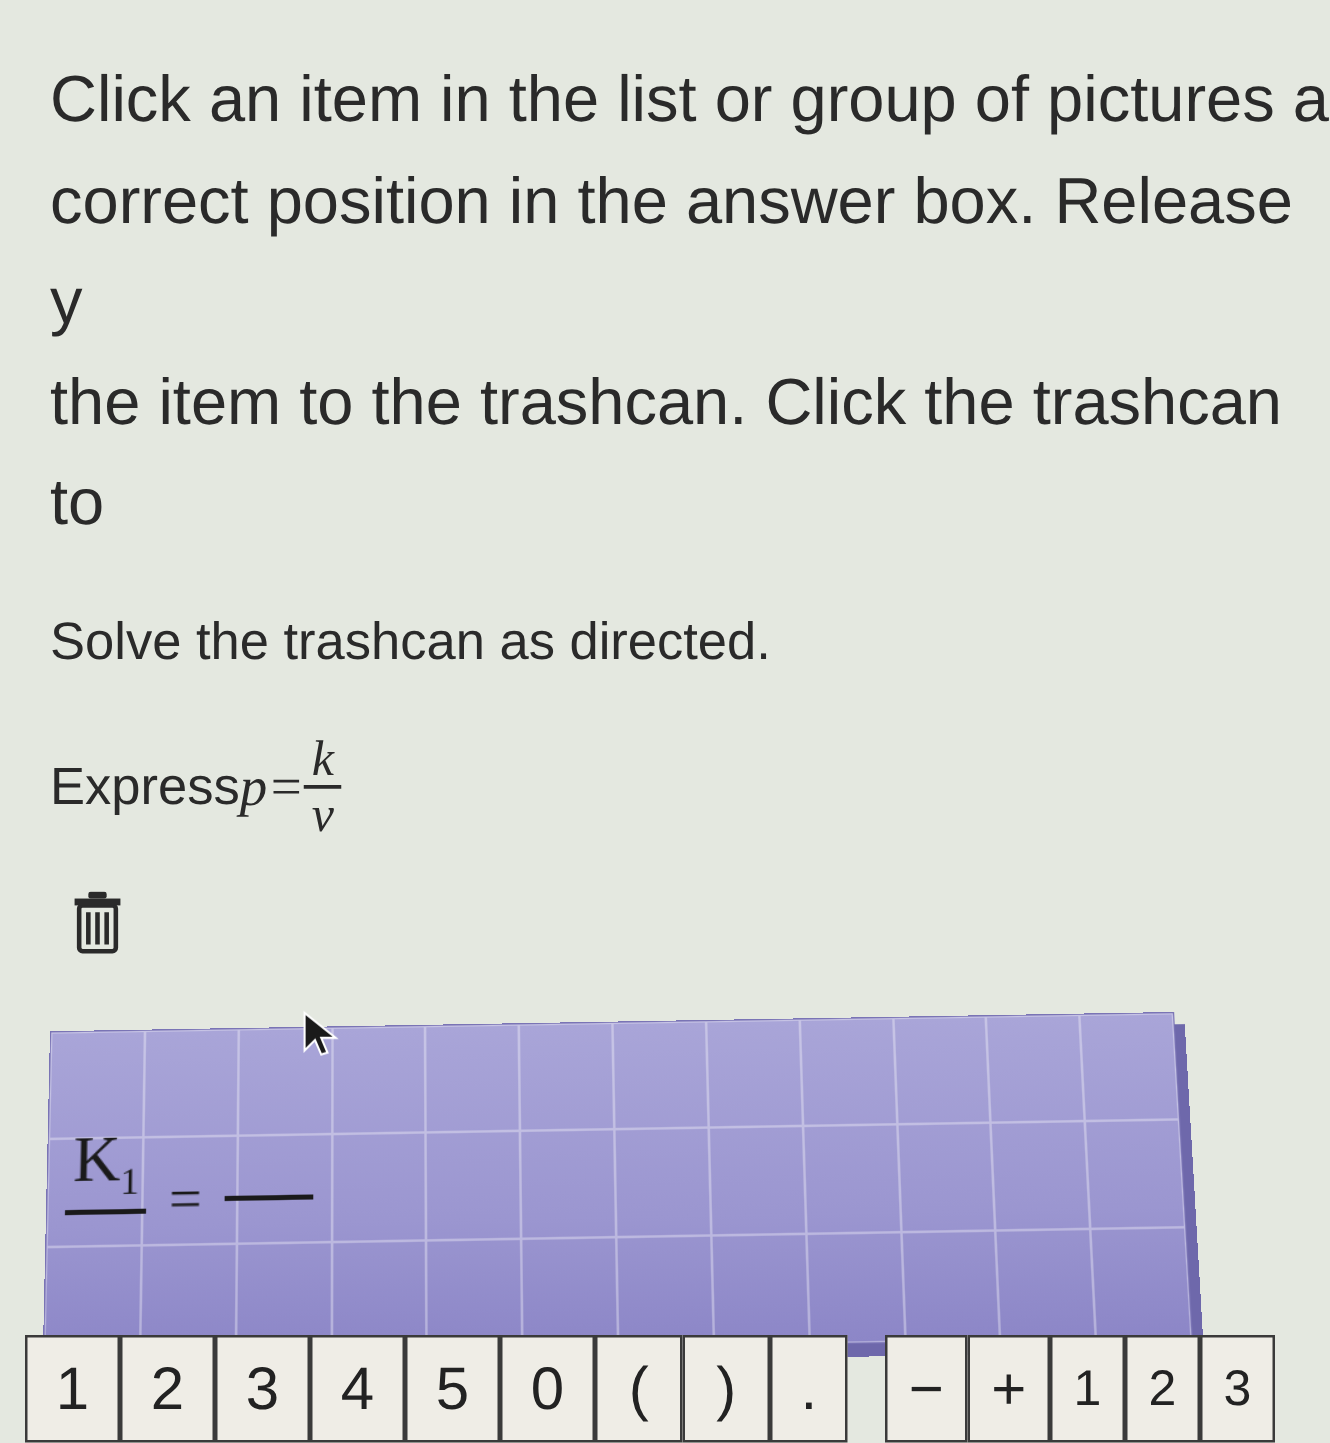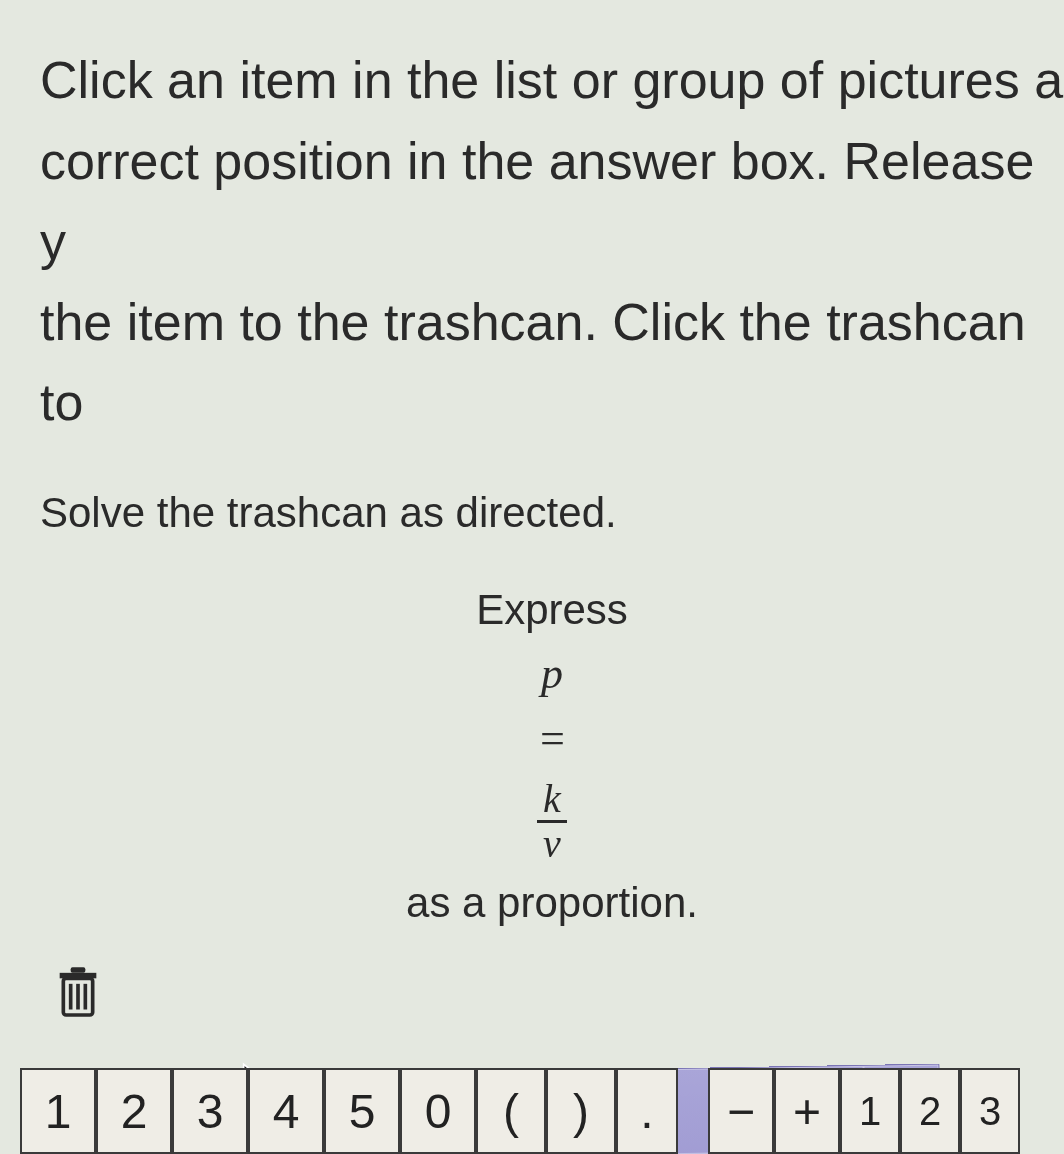--- a/index.html
+++ b/index.html
@@ -20,23 +20,21 @@
   }
   .directive {
     font-size: 42px;
     line-height: 1.5;
     margin-bottom: 42px;
   }
   .express-line {
     font-size: 42px;
     display: flex;
     align-items: center;
-    gap: 14px;
     margin-bottom: 40px;
-    flex-direction: column;
   }
   .express-line .word { }
   .math-italic { font-style: italic; font-family: 'Times New Roman', serif; font-size: 44px; }
   .frac {
     display: inline-flex;
     flex-direction: column;
     align-items: center;
     font-style: italic;
     font-family: 'Times New Roman', serif;
     font-size: 40px;
@@ -155,21 +153,20 @@
 
 <div class="express-line">
   <span class="word">Express</span>
   <span class="math-italic">p</span>
   <span class="math-italic">=</span>
   <span class="frac">
     <span class="num">k</span>
     <span class="bar"></span>
     <span class="den">v</span>
   </span>
-  <span class="word">as a proportion.</span>
 </div>
 
 <div class="trash">
   <svg viewBox="0 0 24 28">
     <rect x="4" y="6" width="16" height="20" rx="1.5" fill="none" stroke="#2a2a2a" stroke-width="2"></rect>
     <rect x="2" y="3" width="20" height="3" fill="#2a2a2a"></rect>
     <rect x="8" y="0" width="8" height="3" rx="1" fill="#2a2a2a"></rect>
     <line x1="8" y1="9" x2="8" y2="23" stroke="#2a2a2a" stroke-width="2"></line>
     <line x1="12" y1="9" x2="12" y2="23" stroke="#2a2a2a" stroke-width="2"></line>
     <line x1="16" y1="9" x2="16" y2="23" stroke="#2a2a2a" stroke-width="2"></line>

